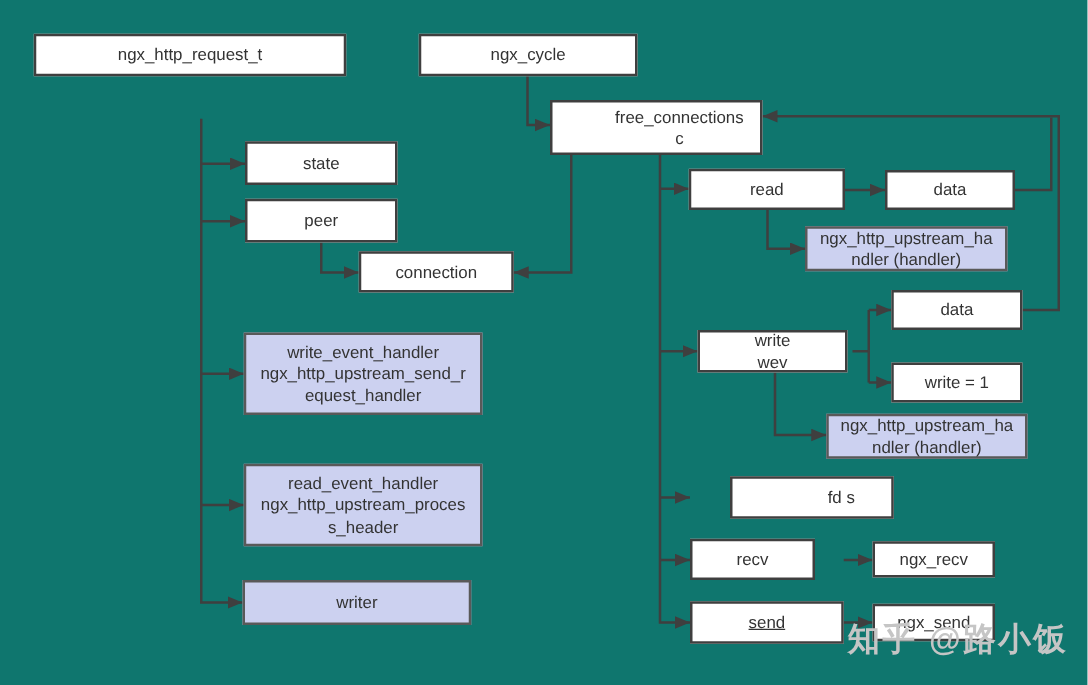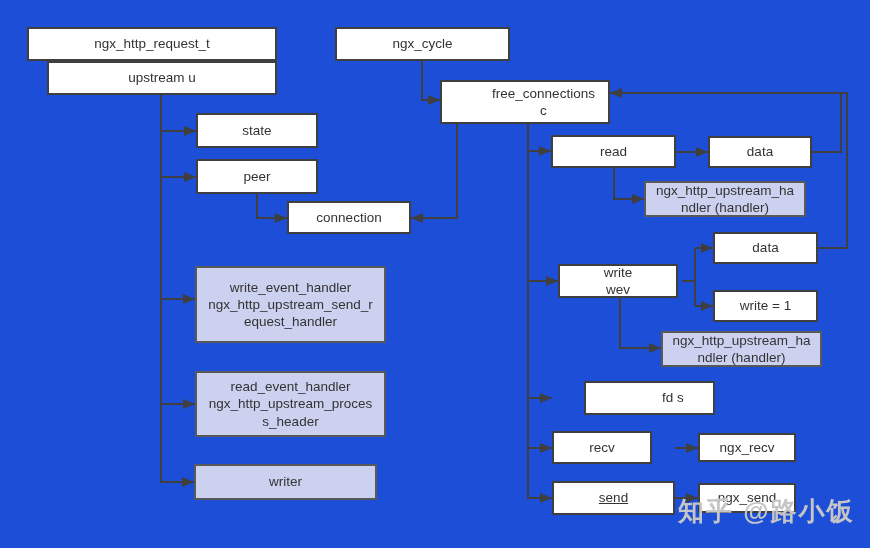--- a/index.html
+++ b/index.html
@@ -2,21 +2,21 @@
 <html style="--line: #3f3f3f; --box_border: #3f3f3f; --box_fill: #ffffff; --highlight_fill: #ccd1f0; --highlight_border: #595959; --text: #333333; --watermark: #c5c5c5;"><head>
 <meta charset="utf-8">
 <style>
   :root{
     --line:#3f3f3f; --box_border:#3f3f3f; --box_fill:#ffffff;
     --highlight_fill:#ccd1f0; --highlight_border:#595959;
     --text:#333333; --watermark:#c5c5c5;
   }
   html,body{margin:0;padding:0;background:#fff;}
   #canvas{
-    position:relative; width:870px; height:548px; background:#1d4ed8;
+    position:relative; width:870px; height:548px; background:#0f766e;
     font-family:"Liberation Sans","DejaVu Sans",sans-serif; overflow:hidden;
   }
   #wires{position:absolute; left:0; top:0; width:870px; height:548px; pointer-events:none;}
   #wires path{fill:none; stroke:var(--line); stroke-width:2;}
   #wires .arrowhead{fill:var(--line); stroke:none;}
   .node{
     position:absolute; box-sizing:border-box;
     border:2px solid var(--box_border); background:var(--box_fill);
     display:flex; align-items:center; justify-content:center;
     text-align:center; color:var(--text); font-size:13.5px; line-height:1.28;
@@ -71,21 +71,20 @@
     <path d="M695 306 H713" marker-end="url(#arw)"></path>
 
     <path d="M620 298 V348 H661" marker-end="url(#arw)"></path>
 
     <path d="M675 448 H698" marker-end="url(#arw)"></path>
     <path d="M675 498 H698" marker-end="url(#arw)"></path>
   </svg>
 
   <div class="node" style="left:27px;top:27px;width:250px;height:34px;">ngx_http_request_t</div>
 
-  <div class="node" style="left:47px;top:61px;width:230px;height:34px;">upstream u</div>
 
   <div class="node" style="left:335px;top:27px;width:175px;height:34px;">ngx_cycle</div>
 
   <div class="node" style="left:440px;top:80px;width:170px;height:44px;padding-left:37px;">free_connections
 c</div>
 
   <div class="node" style="left:196px;top:113px;width:122px;height:35px;">state</div>
 
   <div class="node" style="left:196px;top:159px;width:122px;height:35px;">peer</div>
 
@@ -101,21 +100,21 @@
   <div class="node" style="left:713px;top:232px;width:105px;height:32px;">data</div>
 
   <div class="node" style="left:558px;top:264px;width:120px;height:34px;">write
 wev</div>
 
   <div class="node" style="left:713px;top:290px;width:105px;height:32px;">write = 1</div>
 
   <div class="node hl" style="left:661px;top:331px;width:161px;height:36px;">ngx_http_upstream_ha
 ndler (handler)</div>
 
-  <div class="node hl" style="left:195px;top:266px;width:191px;height:77px;">write_event_handler
+  <div class="node hl" style="left:195px;top:266px;width:191px;height:66px;">write_event_handler
 ngx_http_upstream_send_r
 equest_handler</div>
 
   <div class="node hl" style="left:194px;top:464px;width:183px;height:36px;">writer</div>
 
   <div class="node hl" style="left:195px;top:371px;width:191px;height:66px;">read_event_handler
 ngx_http_upstream_proces
 s_header</div>
 
   <div class="node" style="left:584px;top:381px;width:131px;height:34px;padding-left:47px;">fd s</div>

